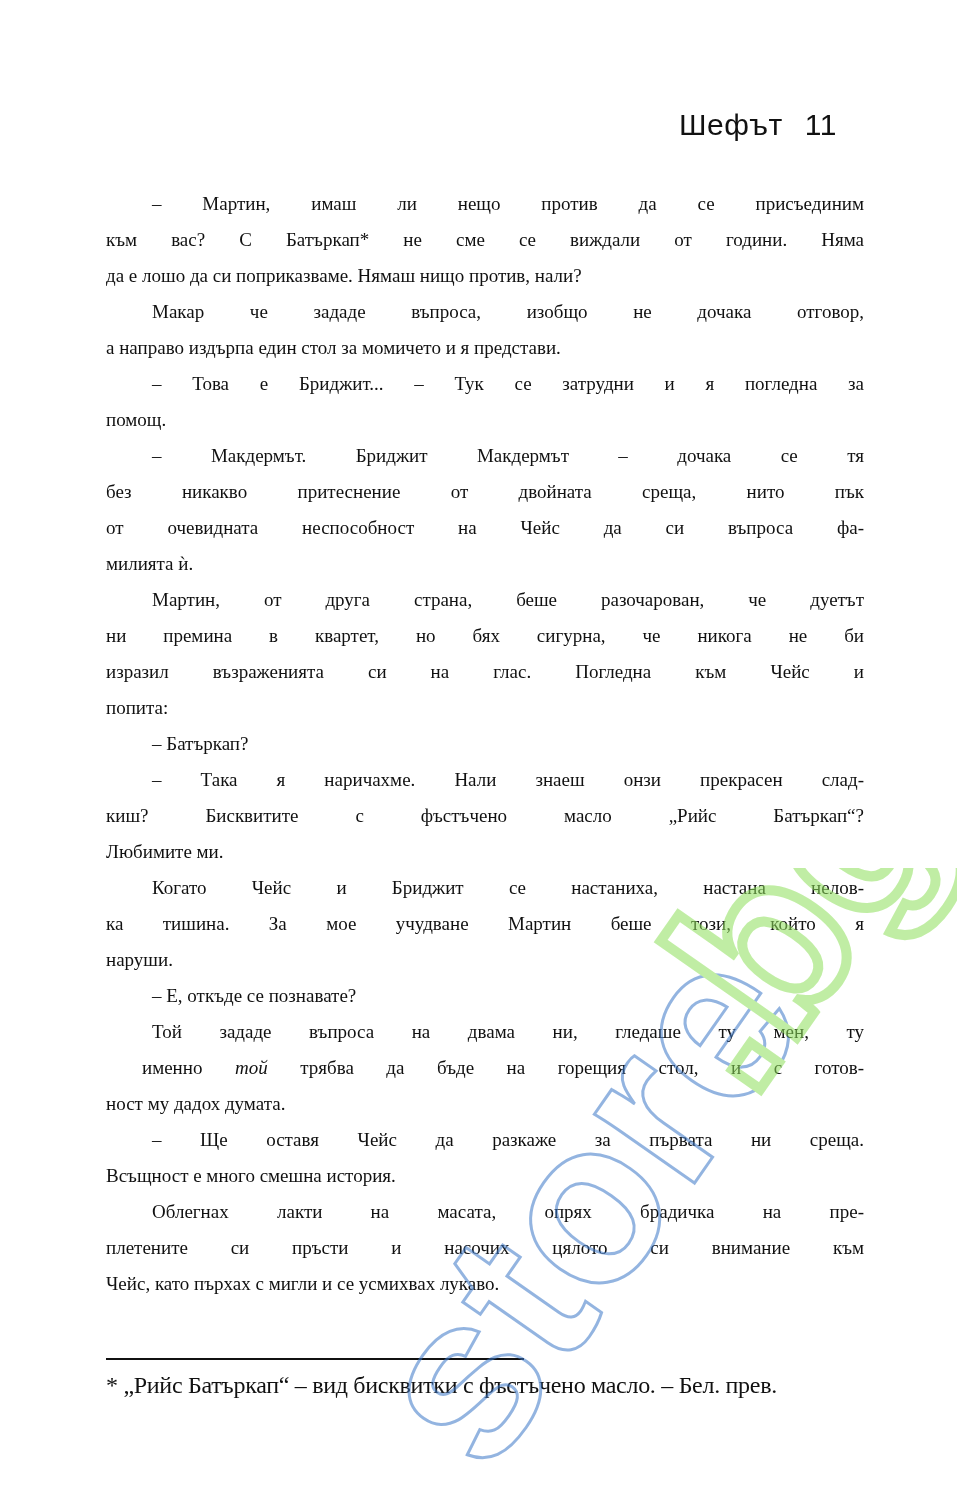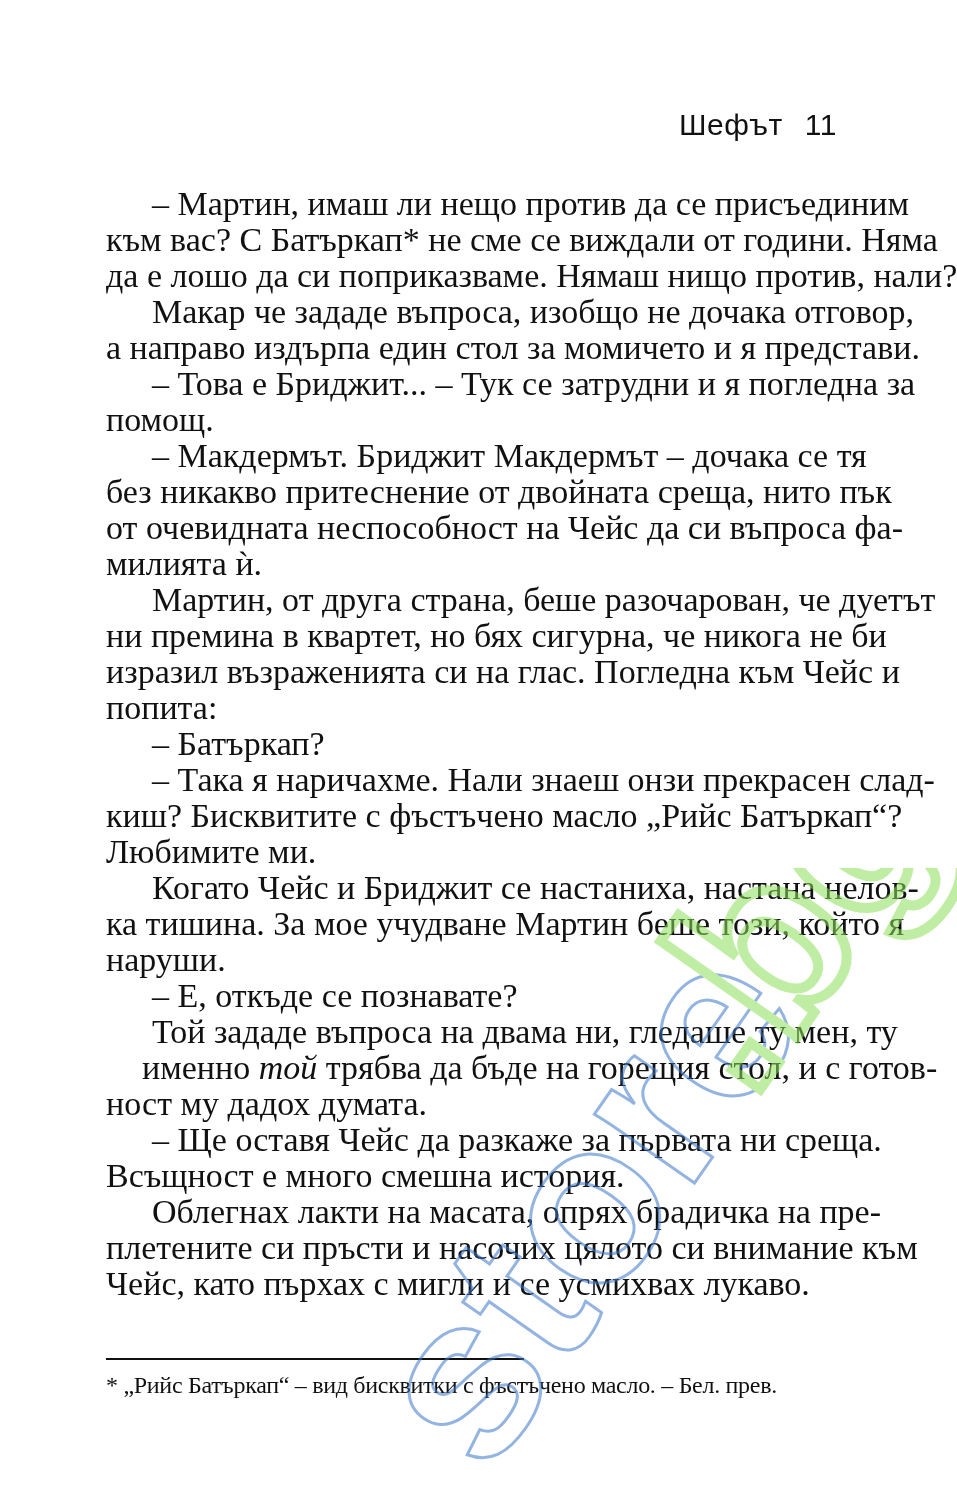--- a/index.html
+++ b/index.html
@@ -20,21 +20,21 @@
     letter-spacing: 0.5px;
     color: #111;
   }
   .header .num { margin-left: 22px; }
   .body-text {
     position: absolute;
     left: 106px; top: 178px;
     width: 758px;
   }
   .line {
-    font-size: 34px;
+    font-size: 19px;
     line-height: 36px;
     height: 36px;
     white-space: nowrap;
     text-align: justify;
     text-align-last: justify;
   }
   .line.last { text-align-last: left; }
   .line.indent { padding-left: 46px; }
   .line em { font-style: italic; }
   .rule {

